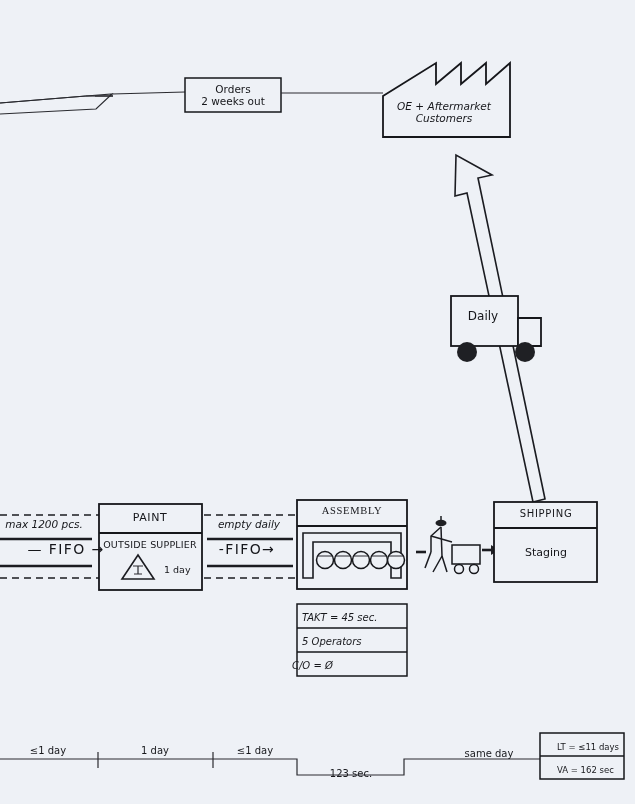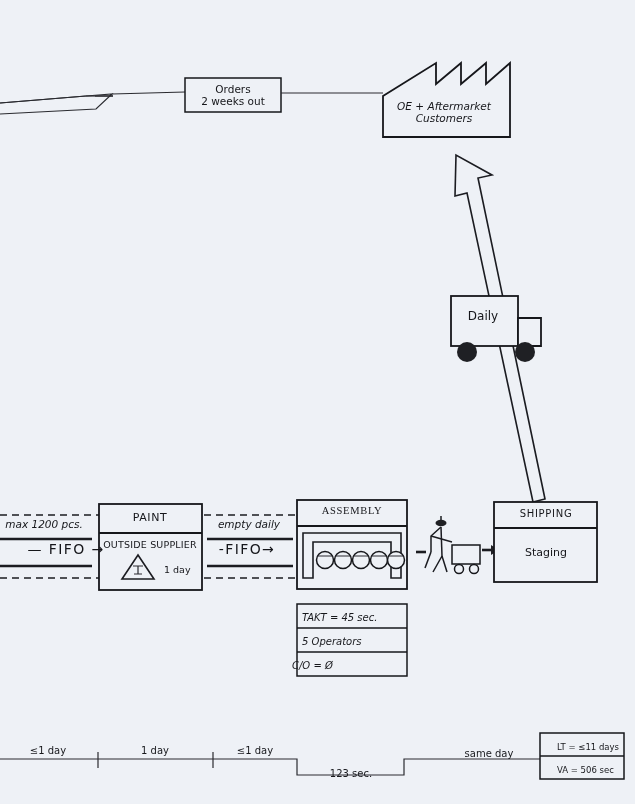--- a/index.html
+++ b/index.html
@@ -212,13 +212,13 @@
 <div class="dbrow" id="db1">5 Operators</div>
 <div class="dbrow" id="db2">C/O = Ø</div>
 
 <div class="tl" id="tl0">≤1 day</div>
 <div class="tl" id="tl1">1 day</div>
 <div class="tl" id="tl2">≤1 day</div>
 <div class="tl" id="tl3">123 sec.</div>
 <div class="tl" id="tl4">same day</div>
 
 <div id="sum0">LT = ≤11 days</div>
-<div id="sum1">VA = 506 sec</div>
+<div id="sum1">VA = 162 sec</div>
 
 </body></html>

